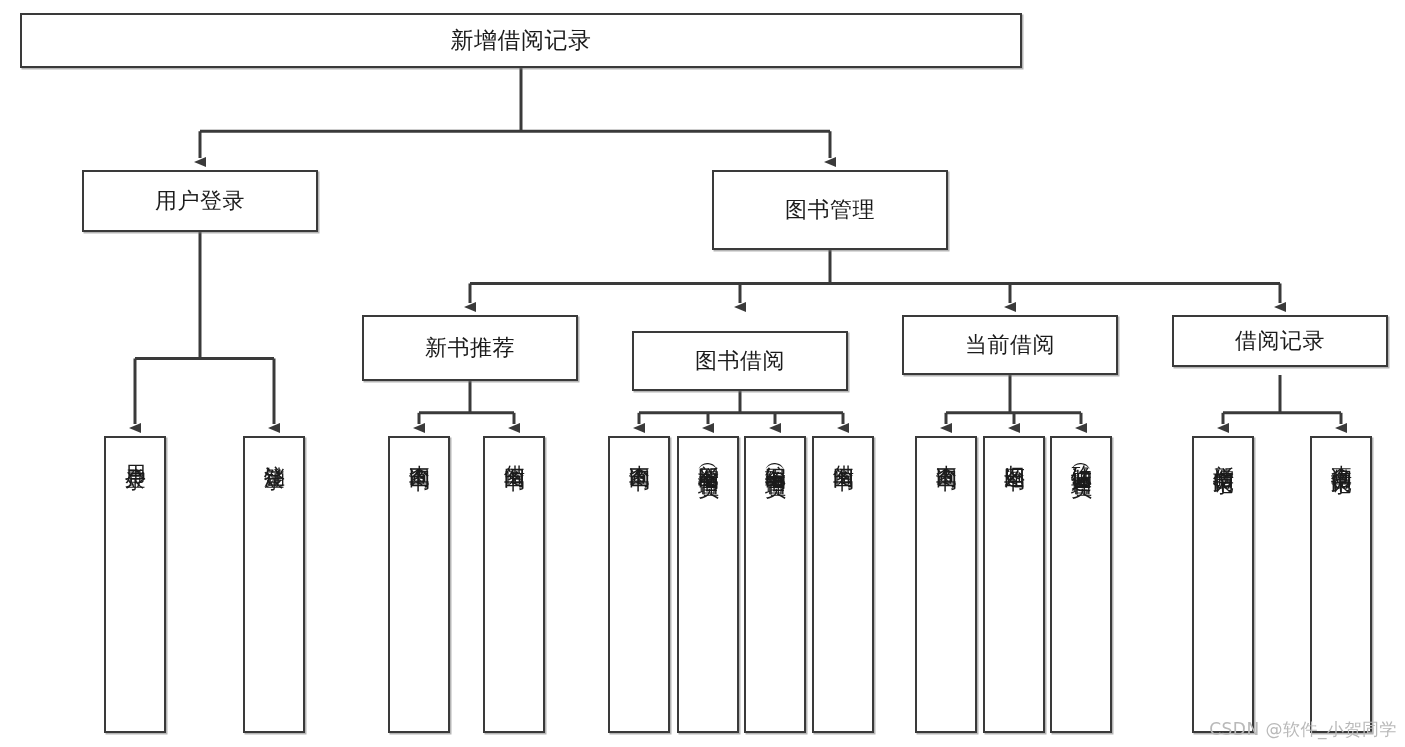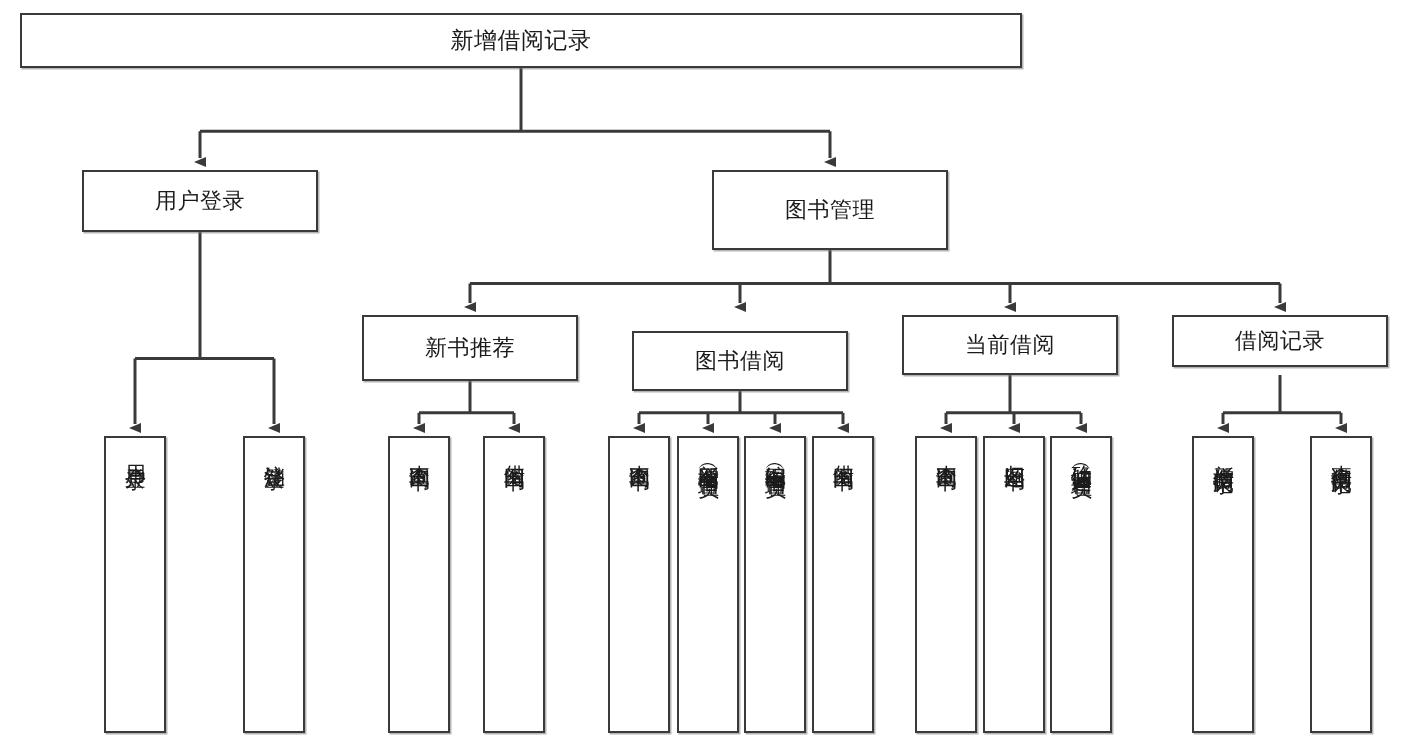--- a/index.html
+++ b/index.html
@@ -179,13 +179,14 @@
         <span class="label">确认归还（管理员）</span>
       </div>
       <div class="node vert leaf" style="left: 1192px; top: 436px; width: 62px; height: 297px;">
         <span class="label">新增借阅记录</span>
       </div>
       <div class="node vert leaf" style="left: 1310px; top: 436px; width: 62px; height: 297px;">
         <span class="label">查询借阅记录</span>
       </div>
     </div>
 
+  <div id="watermark">CSDN @软件_小贺同学</div>
 </div>
 
 </body></html>

